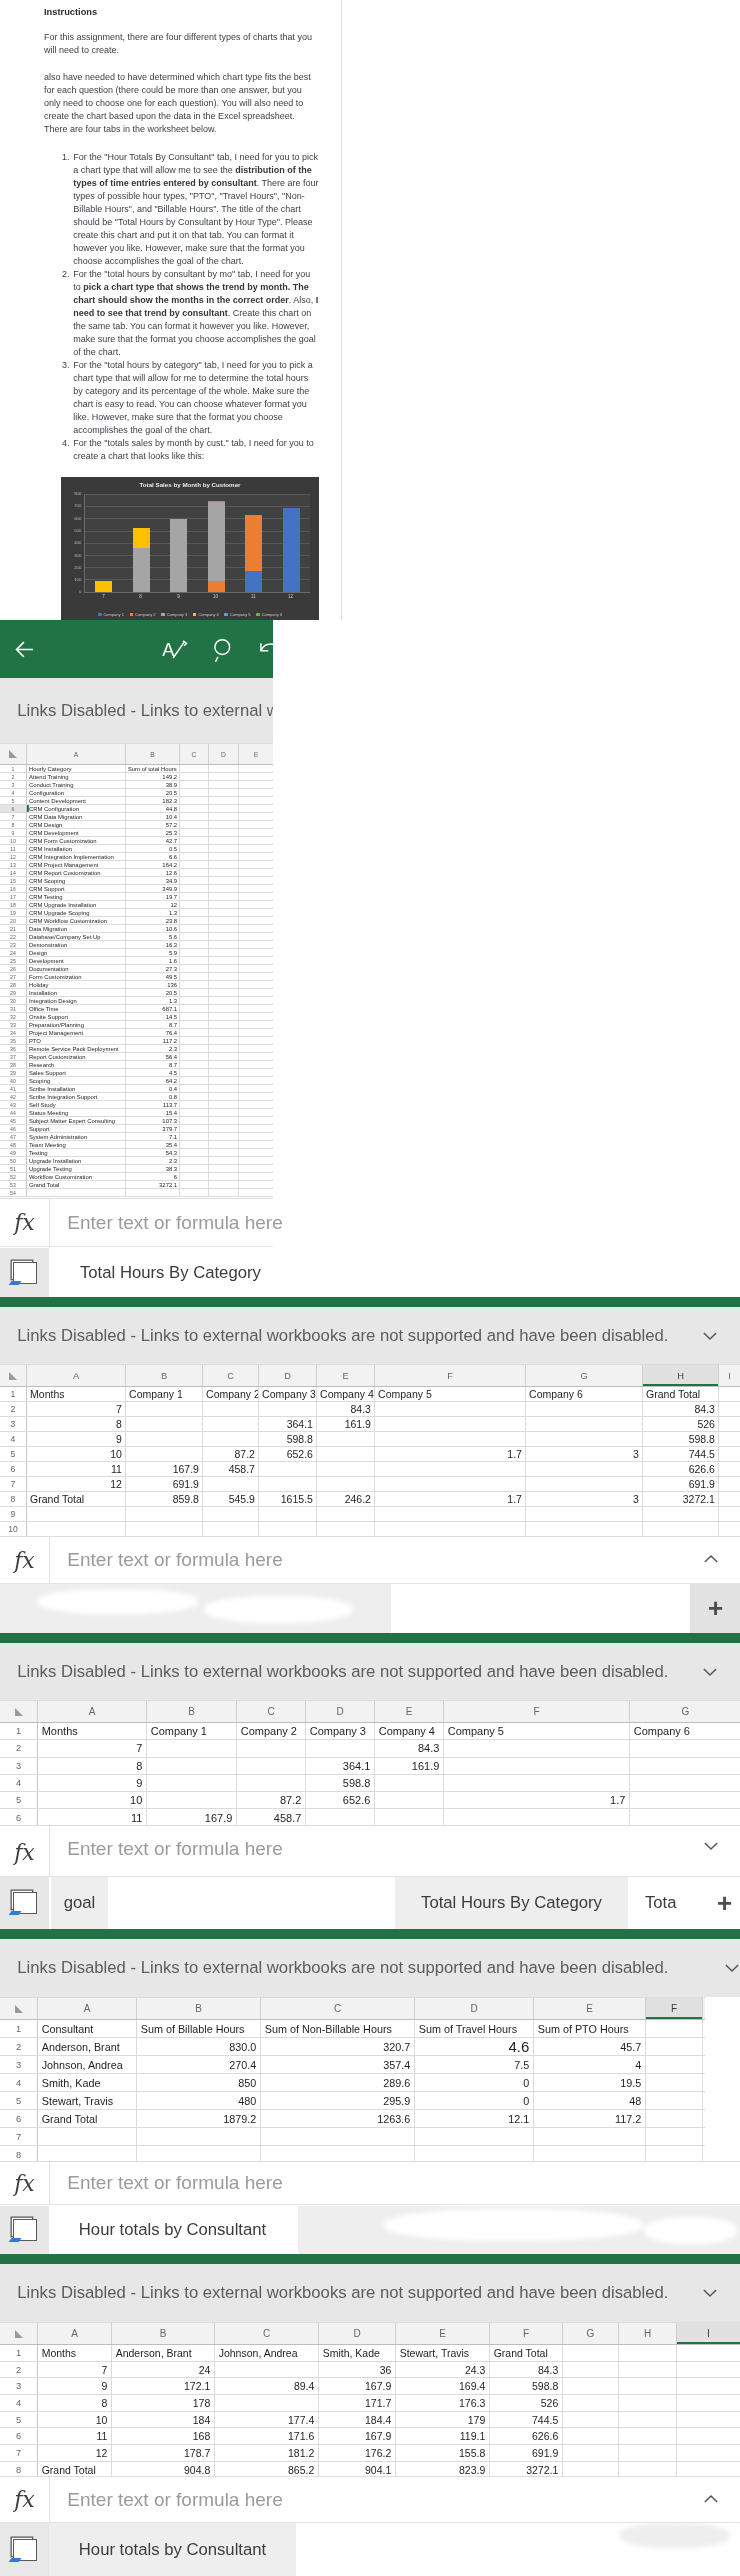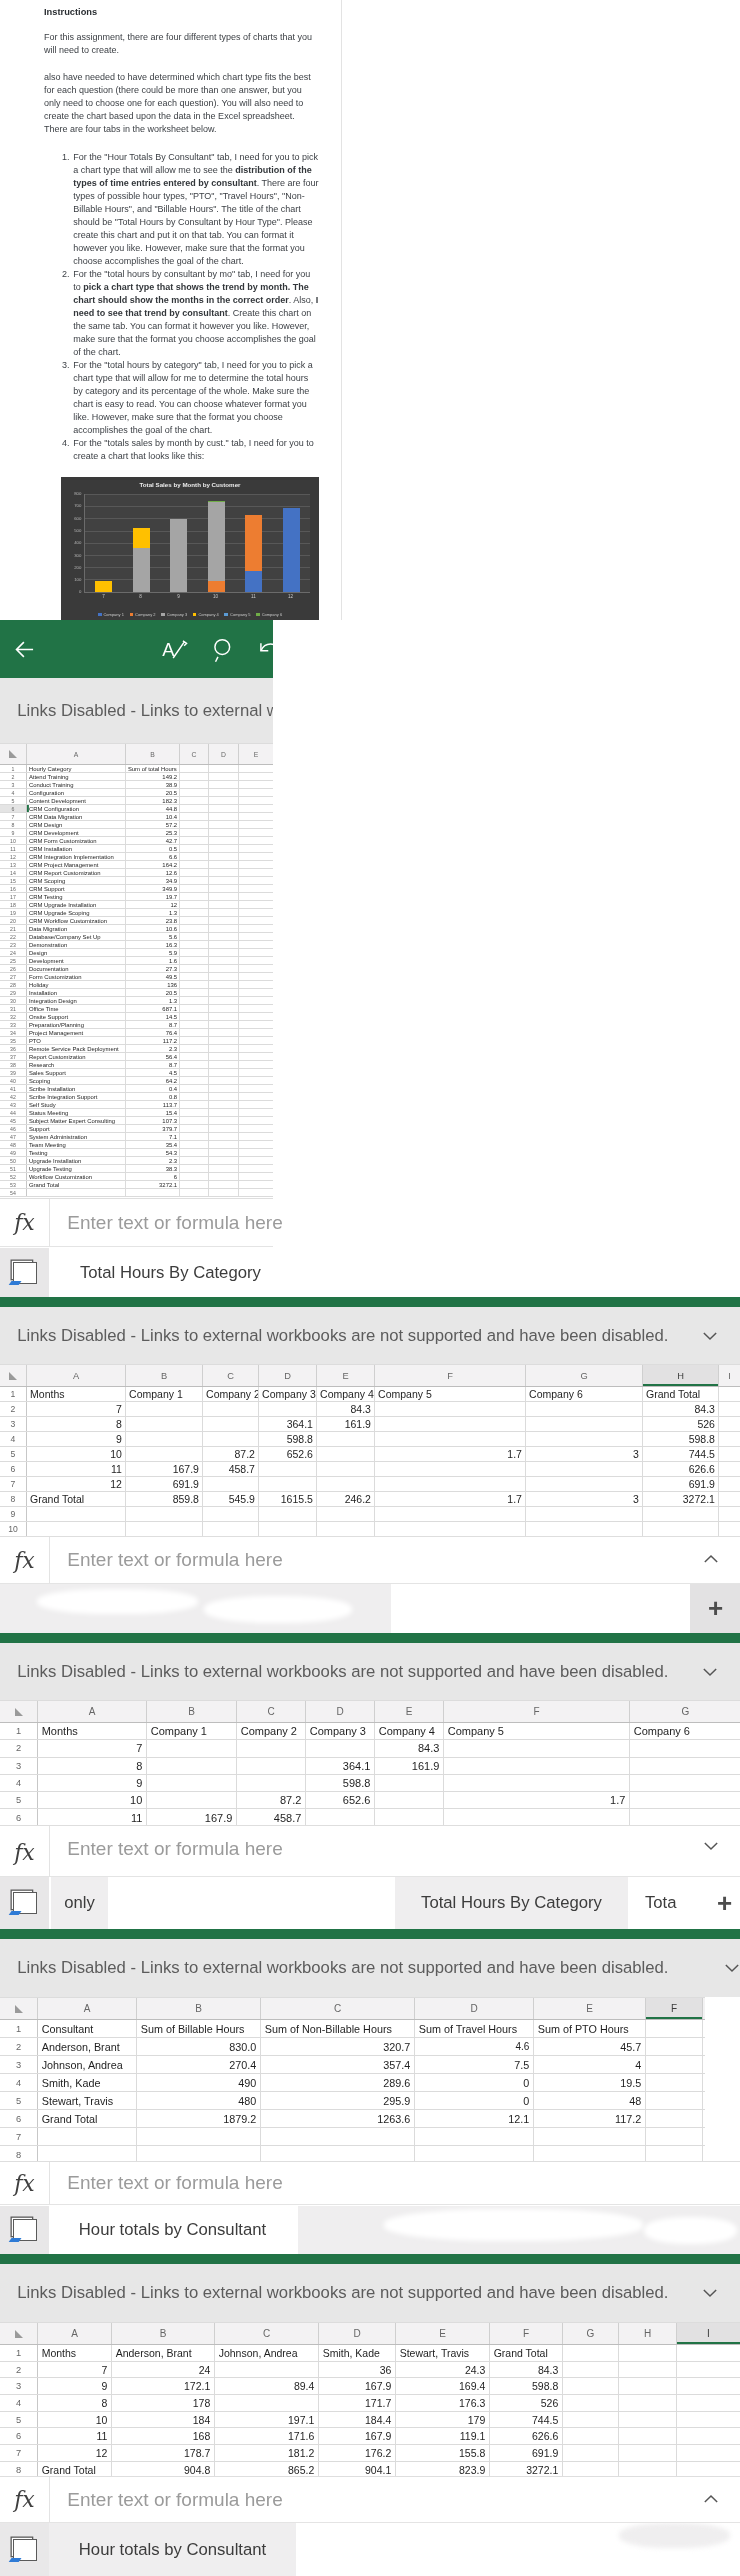--- a/index.html
+++ b/index.html
@@ -920,21 +920,21 @@
           <path d="M3 3 L13 13 L23 3" stroke="#555" stroke-width="2.4" fill="none"></path>
         </svg>
     </span>
   </div>
 
   <div class="tabbar" style="left:0;top:1877px;width:741px;height:52px;">
     <div class="iconbox">
         <span class="sheeticon"></span>
       </div>
     <div class="tab graytab" style="left:51px;width:57px;">
-      <span>only</span>
+      <span>goal</span>
     </div>
     <div class="tab graytab" style="left:395px;width:233px;">
       <span>Total Hours By Category</span>
     </div>
     <div class="tab whitetab" style="left:630px;width:78px;padding-left:15px;">
       <span>Tota</span>
     </div>
     <div class="plusbox" style="left:708px;width:33px;background:#fff;">
       <span>+</span>
     </div>
@@ -969,37 +969,37 @@
         <div class="cell" style="width: 154px; font-size: 10.8px; padding: 0px 3.7px;">Sum of Non-Billable Hours</div>
         <div class="cell" style="width: 119px; font-size: 10.8px; padding: 0px 3.7px;">Sum of Travel Hours</div>
         <div class="cell" style="width: 112px; font-size: 10.8px; padding: 0px 3.7px;">Sum of PTO Hours</div>
         <div class="cell" style="width: 57px; font-size: 10.8px; padding: 0px 3.7px;"></div>
       </div>
       <div class="srow" style="height: 18px;">
         <div class="rowhdr" style="width: 38px; font-size: 9.3px;">2</div>
         <div class="cell" style="width: 99px; font-size: 10.8px; padding: 0px 3.7px;">Anderson, Brant</div>
         <div class="cell num" style="width: 124px; font-size: 10.8px; padding: 0px 3.7px;">830.0</div>
         <div class="cell num" style="width: 154px; font-size: 10.8px; padding: 0px 3.7px;">320.7</div>
-        <div class="cell num" style="width: 119px; font-size: 10px; padding: 0px 3.7px;">4.6</div>
+        <div class="cell num" style="width: 119px; font-size: 15px; padding: 0px 3.7px;">4.6</div>
         <div class="cell num" style="width: 112px; font-size: 10.8px; padding: 0px 3.7px;">45.7</div>
         <div class="cell" style="width: 57px; font-size: 10.8px; padding: 0px 3.7px;"></div>
       </div>
       <div class="srow" style="height: 18px;">
         <div class="rowhdr" style="width: 38px; font-size: 9.3px;">3</div>
         <div class="cell" style="width: 99px; font-size: 10.8px; padding: 0px 3.7px;">Johnson, Andrea</div>
         <div class="cell num" style="width: 124px; font-size: 10.8px; padding: 0px 3.7px;">270.4</div>
         <div class="cell num" style="width: 154px; font-size: 10.8px; padding: 0px 3.7px;">357.4</div>
         <div class="cell num" style="width: 119px; font-size: 10.8px; padding: 0px 3.7px;">7.5</div>
         <div class="cell num" style="width: 112px; font-size: 10.8px; padding: 0px 3.7px;">4</div>
         <div class="cell" style="width: 57px; font-size: 10.8px; padding: 0px 3.7px;"></div>
       </div>
       <div class="srow" style="height: 18px;">
         <div class="rowhdr" style="width: 38px; font-size: 9.3px;">4</div>
         <div class="cell" style="width: 99px; font-size: 10.8px; padding: 0px 3.7px;">Smith, Kade</div>
-        <div class="cell num" style="width: 124px; font-size: 10.8px; padding: 0px 3.7px;">490</div>
+        <div class="cell num" style="width: 124px; font-size: 10.8px; padding: 0px 3.7px;">850</div>
         <div class="cell num" style="width: 154px; font-size: 10.8px; padding: 0px 3.7px;">289.6</div>
         <div class="cell num" style="width: 119px; font-size: 10.8px; padding: 0px 3.7px;">0</div>
         <div class="cell num" style="width: 112px; font-size: 10.8px; padding: 0px 3.7px;">19.5</div>
         <div class="cell" style="width: 57px; font-size: 10.8px; padding: 0px 3.7px;"></div>
       </div>
       <div class="srow" style="height: 18px;">
         <div class="rowhdr" style="width: 38px; font-size: 9.3px;">5</div>
         <div class="cell" style="width: 99px; font-size: 10.8px; padding: 0px 3.7px;">Stewart, Travis</div>
         <div class="cell num" style="width: 124px; font-size: 10.8px; padding: 0px 3.7px;">480</div>
         <div class="cell num" style="width: 154px; font-size: 10.8px; padding: 0px 3.7px;">295.9</div>
@@ -1124,21 +1124,21 @@
         <div class="cell num" style="width: 94px; font-size: 10.5px; padding: 0px 3.7px;">176.3</div>
         <div class="cell num" style="width: 73px; font-size: 10.5px; padding: 0px 3.7px;">526</div>
         <div class="cell" style="width: 56px; font-size: 10.5px; padding: 0px 3.7px;"></div>
         <div class="cell" style="width: 58px; font-size: 10.5px; padding: 0px 3.7px;"></div>
         <div class="cell" style="width: 64px; font-size: 10.5px; padding: 0px 3.7px;"></div>
       </div>
       <div class="srow" style="height: 16.7px;">
         <div class="rowhdr" style="width: 38px; font-size: 9.3px;">5</div>
         <div class="cell num" style="width: 74px; font-size: 10.5px; padding: 0px 3.7px;">10</div>
         <div class="cell num" style="width: 103px; font-size: 10.5px; padding: 0px 3.7px;">184</div>
-        <div class="cell num" style="width: 104px; font-size: 10.5px; padding: 0px 3.7px;">197.1</div>
+        <div class="cell num" style="width: 104px; font-size: 10.5px; padding: 0px 3.7px;">177.4</div>
         <div class="cell num" style="width: 77px; font-size: 10.5px; padding: 0px 3.7px;">184.4</div>
         <div class="cell num" style="width: 94px; font-size: 10.5px; padding: 0px 3.7px;">179</div>
         <div class="cell num" style="width: 73px; font-size: 10.5px; padding: 0px 3.7px;">744.5</div>
         <div class="cell" style="width: 56px; font-size: 10.5px; padding: 0px 3.7px;"></div>
         <div class="cell" style="width: 58px; font-size: 10.5px; padding: 0px 3.7px;"></div>
         <div class="cell" style="width: 64px; font-size: 10.5px; padding: 0px 3.7px;"></div>
       </div>
       <div class="srow" style="height: 16.7px;">
         <div class="rowhdr" style="width: 38px; font-size: 9.3px;">6</div>
         <div class="cell num" style="width: 74px; font-size: 10.5px; padding: 0px 3.7px;">11</div>

